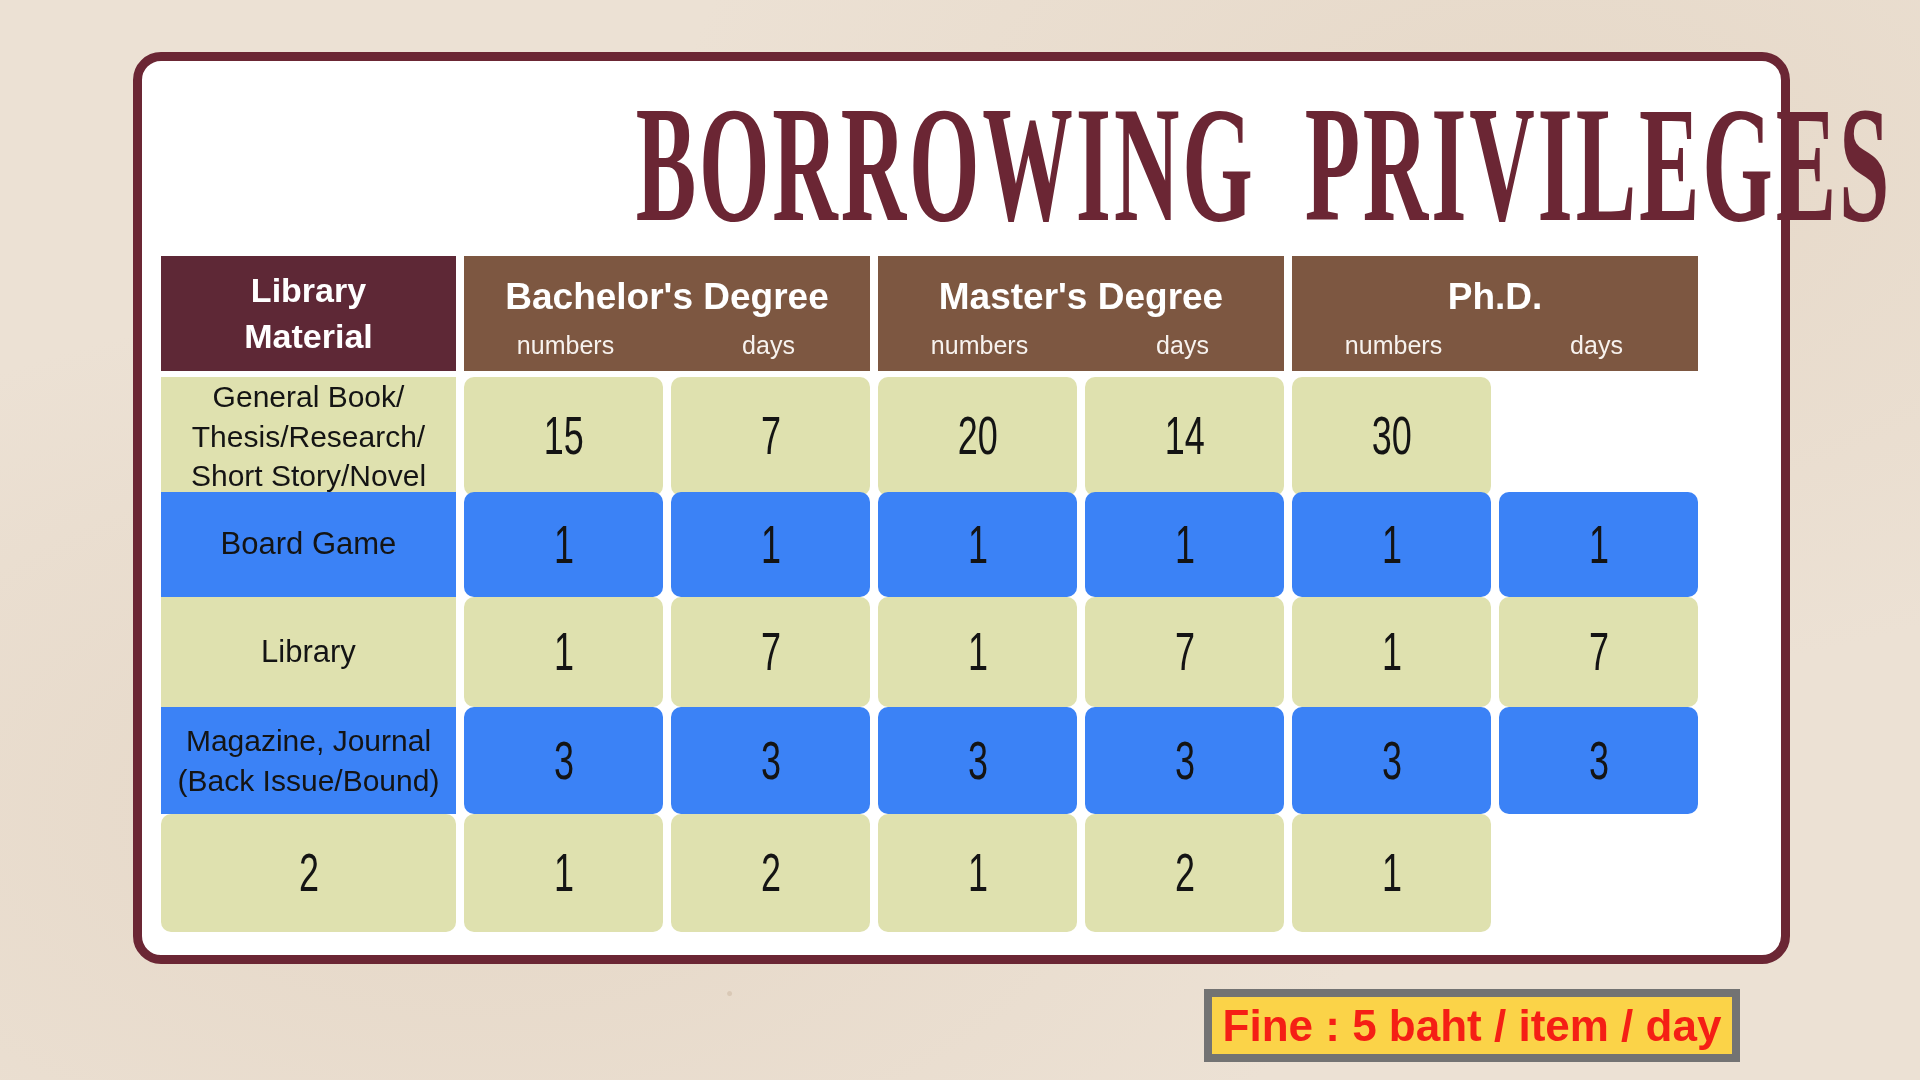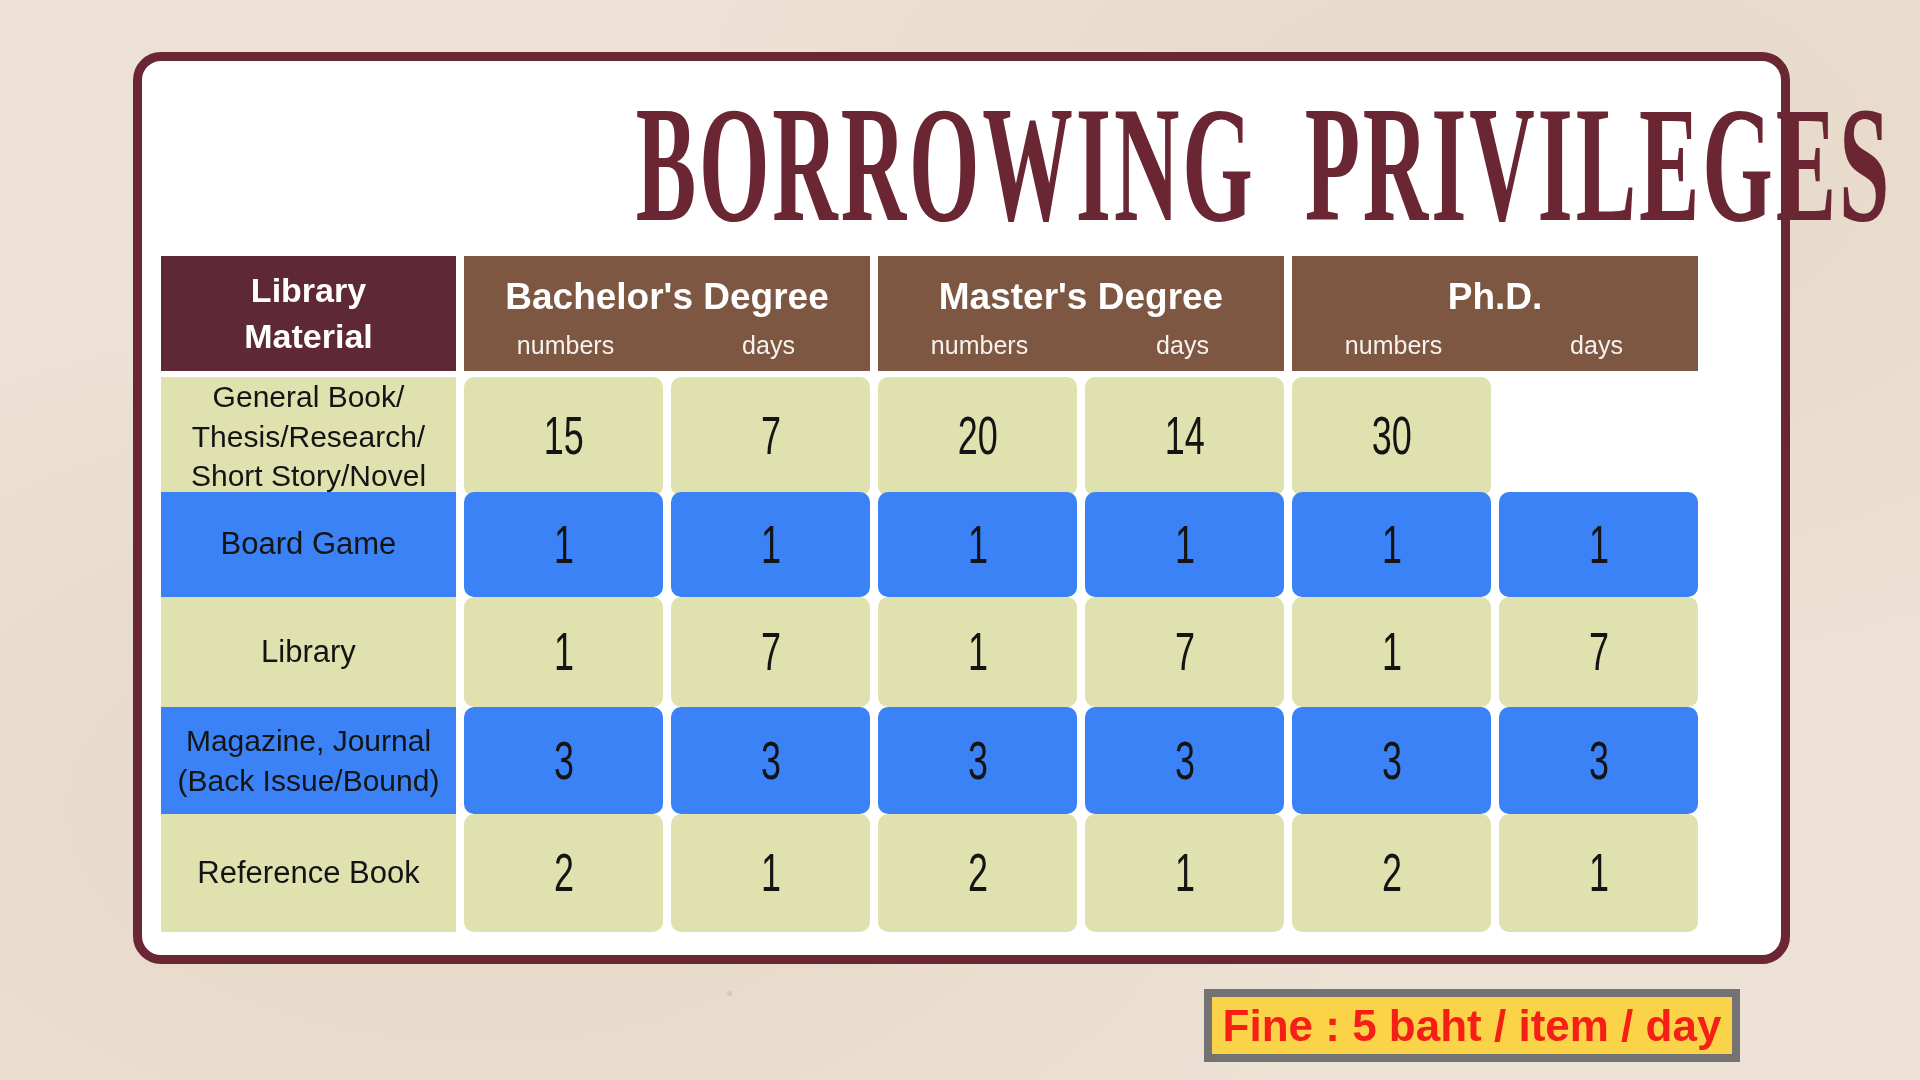--- a/index.html
+++ b/index.html
@@ -265,21 +265,20 @@
         </div>
       <div class="cell tone-green value-cell">
           <span class="num">3</span>
         </div>
       <div class="cell tone-green value-cell">
           <span class="num">3</span>
         </div>
     </div>
 
     <div class="trow r4">
-      <div class="cell tone-cream row-label">Reference Book</div>
       <div class="cell tone-cream value-cell">
           <span class="num">2</span>
         </div>
       <div class="cell tone-cream value-cell">
           <span class="num">1</span>
         </div>
       <div class="cell tone-cream value-cell">
           <span class="num">2</span>
         </div>
       <div class="cell tone-cream value-cell">

